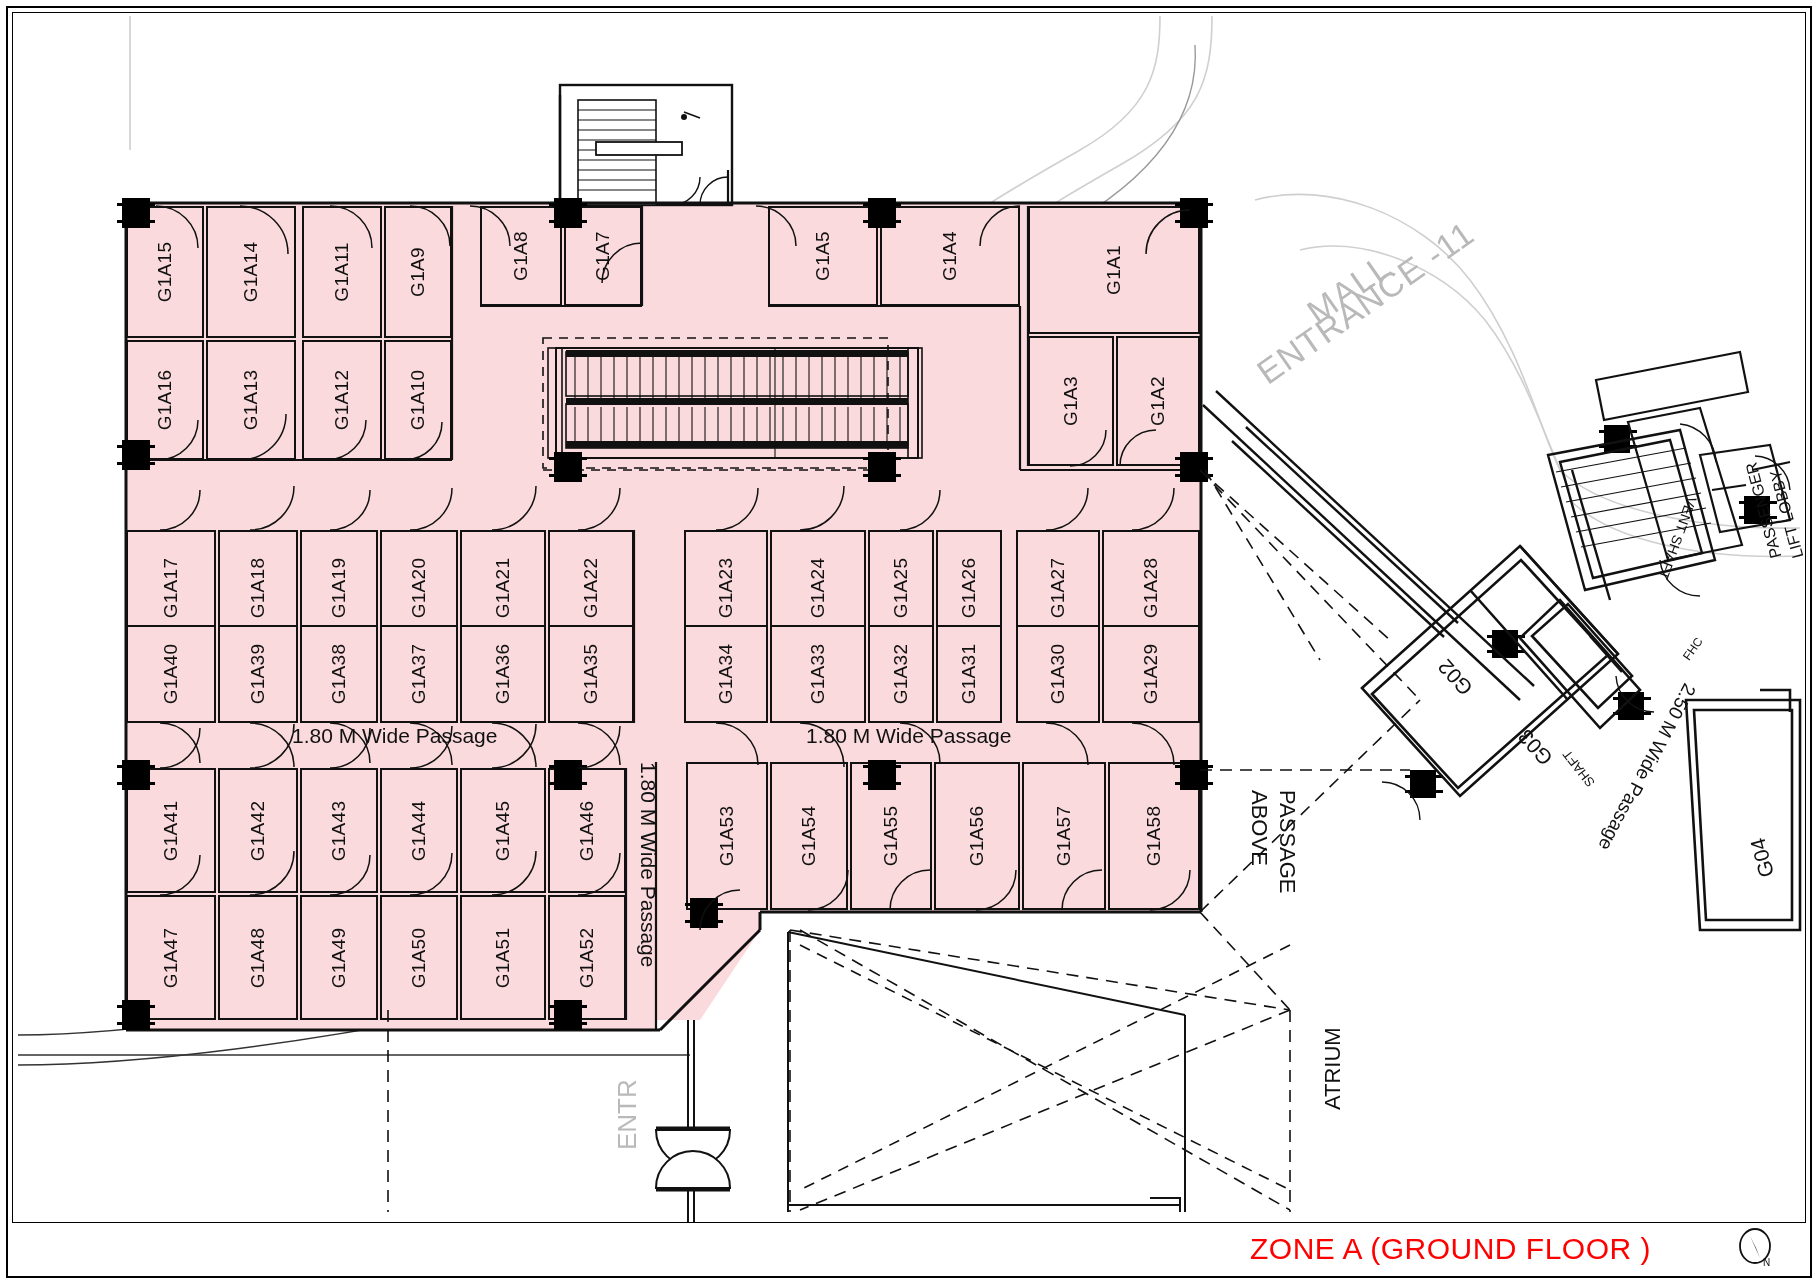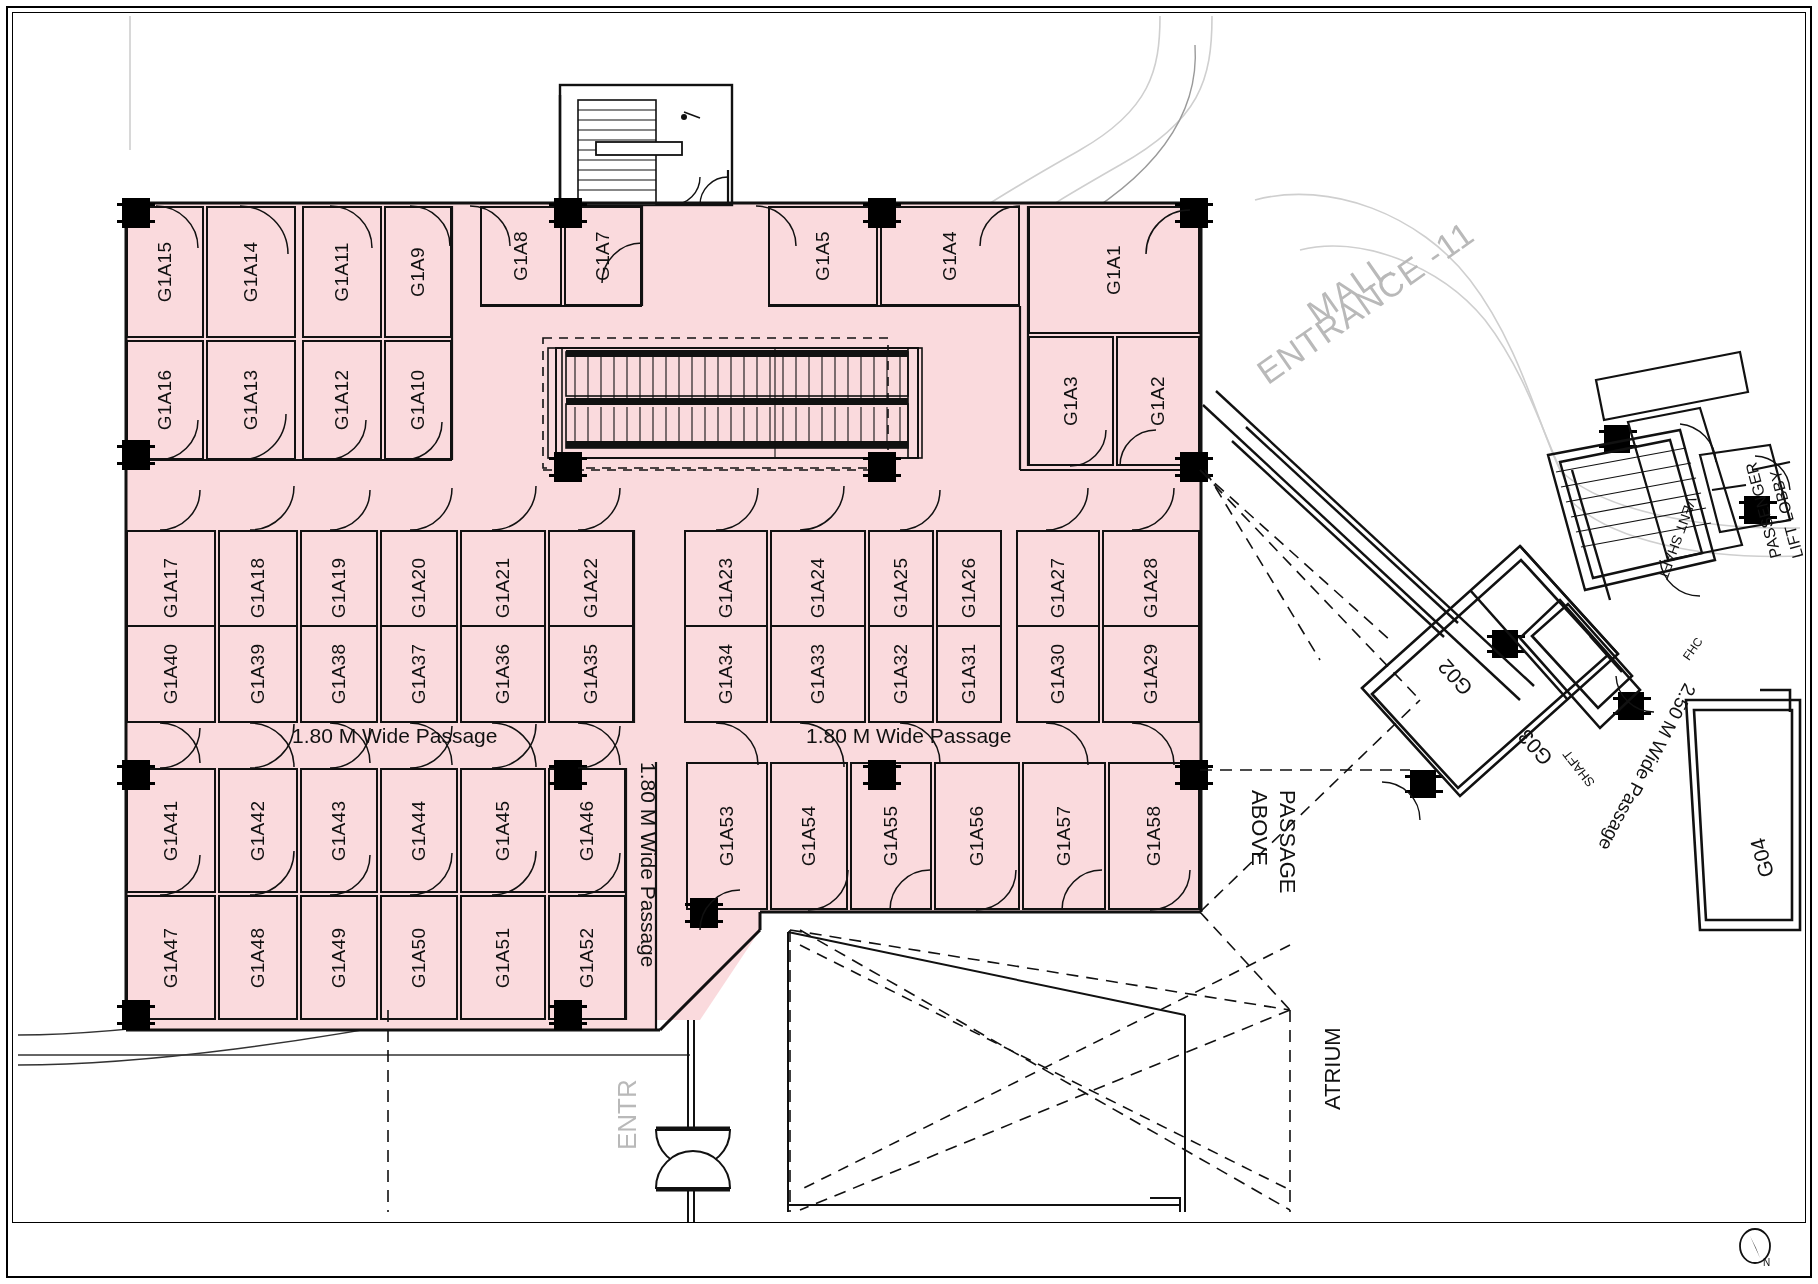--- a/index.html
+++ b/index.html
@@ -610,19 +610,20 @@
     <span>G02</span>
   </div>
   <div style="position:absolute;left:1540px;top:770px;transform-origin:0 0;transform:rotate(-132deg);font-size:21px;color:#111;white-space:nowrap;">
     <span>G03</span>
   </div>
   <div style="position:absolute;left:1756px;top:880px;transform-origin:0 0;transform:rotate(-105deg);font-size:21px;color:#111;white-space:nowrap;">
     <span>G04</span>
   </div>
 
   <div class="titlebar"></div>
+  <div class="zone-title">ZONE A (GROUND FLOOR )</div>
   <svg class="north" viewBox="0 0 44 44">
     <ellipse cx="20" cy="20" rx="15" ry="17" fill="none" stroke="#111" stroke-width="1.8"></ellipse>
     <path d="M15,10 L25,32 L21,22 Z" fill="#111"></path>
     <text x="28" y="40" font-size="10" font-family="Liberation Sans, sans-serif" fill="#111">N</text>
   </svg>
 
 </div>
 
 </body></html>

